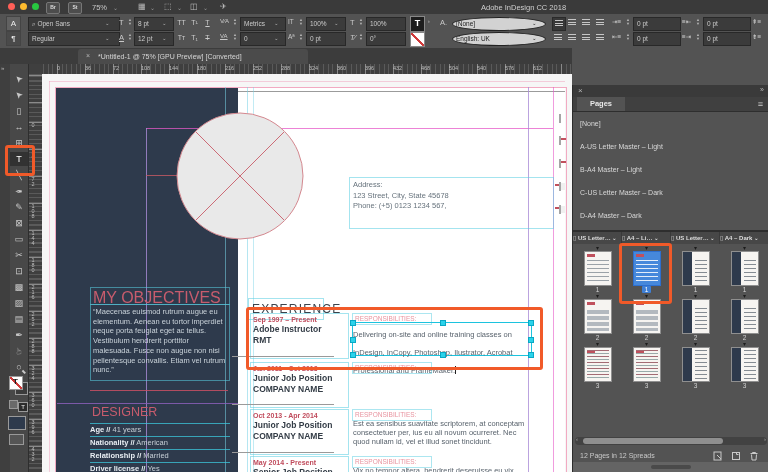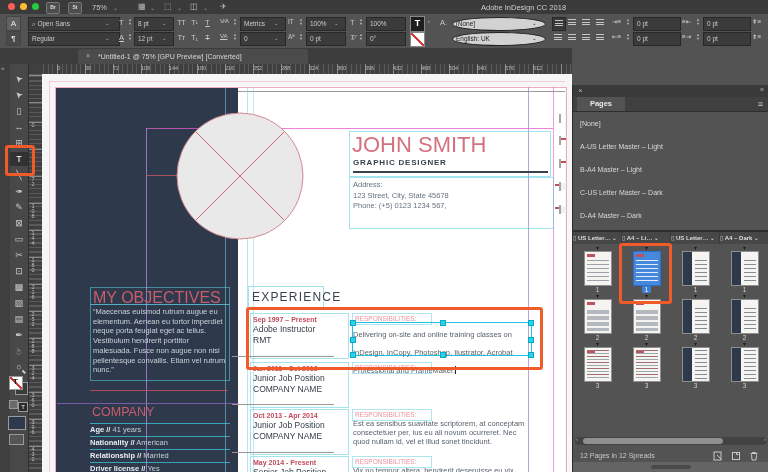--- a/index.html
+++ b/index.html
@@ -55,21 +55,21 @@
   .tool.zoomt{position:absolute}
   .tool.zoomt::after{content:"";position:absolute;width:4px;height:1.5px;background:#c9c9c9;transform:rotate(45deg);right:2px;bottom:2px}
   
   .canvas{left:42px;top:74px;width:530px;height:398px;background:#f6f6f6;overflow:hidden}
   .guide{position:absolute}
   .sidebar{position:absolute;left:13px;top:13px;width:183px;height:385px;background:#2e3a4c}
   .pagewhite{position:absolute;left:196px;top:13px;width:327px;height:385px;background:#ffffff}
   .pageedge{position:absolute;left:13px;top:13px;width:510px;height:385px;border:1px solid #f2aac2;border-bottom:none}
   .cyframe{border:1px solid rgba(90,205,225,.55)}
   .xdate{font-size:7px;font-weight:bold;color:#c04b5c;padding:2px 0 0 2px;white-space:nowrap}
-  .xpos{font-size:8.5px;font-weight:normal;color:#333c46;line-height:10px;padding:1px 0 0 2px;white-space:nowrap}
+  .xpos{font-size:8.5px;font-weight:bold;color:#333c46;line-height:10px;padding:1px 0 0 2px;white-space:nowrap}
   .resplab{position:absolute;width:76px;height:10px;border:1px solid rgba(90,205,225,.5);
            font-size:6.5px;color:#e8939f;line-height:9px;padding-left:2px;white-space:nowrap}
   .xbody{position:absolute;width:176px;font-size:7.5px;line-height:9px;color:#59636d}
   .hdl{position:absolute;width:4px;height:4px;background:#2ad2ea;border:1px solid #0aa8c4}
   .caret{display:inline-block;width:1px;height:8px;background:#222;vertical-align:-1px}
   .sep{position:absolute;height:1px;background:#9a9a9a}
   .prow{position:relative;height:12px;border-bottom:1px solid rgba(60,200,220,.75);
         font-size:7.5px;line-height:12px;color:#c6cfd6;white-space:nowrap}
   .prow b{color:#e8eef3}
   .annot{position:absolute;border:3px solid #f15a29;border-radius:3px;z-index:50;pointer-events:none}
@@ -328,52 +328,47 @@
   <div class="guide" style="left:205px;top:13px;width:1px;height:385px;background:rgba(120,210,230,.55)"></div>
   <div class="guide" style="left:211px;top:13px;width:1px;height:385px;background:rgba(120,210,230,.45)"></div>
   <div class="guide" style="left:104px;top:101px;width:106px;height:1px;background:rgba(200,90,100,.8)"></div>
 
   <svg class="guide" style="left:134px;top:38px" width="128" height="128">
     <circle cx="64" cy="64" r="63" fill="#e9e9e9" stroke="#d4888f" stroke-width="1"></circle>
     <line x1="20" y1="20" x2="108" y2="108" stroke="#cc6b76" stroke-width="1"></line>
     <line x1="108" y1="20" x2="20" y2="108" stroke="#cc6b76" stroke-width="1"></line>
   </svg>
 
-  <div class="guide cyframe" style="left:307px;top:57px;width:200px;height:44px">
-    <div style="position:absolute;left:2px;top:0;font-size:22px;color:#d3727e;white-space:nowrap">JOHN SMITH</div>
-    <div style="position:absolute;left:3px;top:26px;font-size:8px;font-weight:bold;letter-spacing:.8px;color:#39424b">GRAPHIC DESIGNER</div>
-    <div style="position:absolute;left:3px;top:39px;width:195px;height:2px;background:#39424b"></div>
-  </div>
 
   <div class="guide cyframe" style="left:307px;top:103px;width:200px;height:48px;font-size:7.5px;line-height:10.5px;color:#67737d;padding:2px 0 0 3px">
     <div>Address:</div>
     <div>123 Street, City, State 45678</div>
     <div>Phone: (+5) 0123 1234 567,</div>
   </div>
 
   <div class="guide cyframe" style="left:48px;top:213px;width:138px;height:16px">
     <span style="position:absolute;left:2px;top:1px;font-size:16px;color:#c75c6d">MY OBJECTIVES</span>
   </div>
   <div class="guide cyframe" style="left:48px;top:230px;width:138px;height:75px">
     <div style="position:absolute;left:2px;top:2px;width:133px;font-size:7.5px;line-height:9.7px;color:#c9d2d9">“Maecenas euismod rutrum augue eu elementum. Aenean eu tortor imperdiet neque porta feugiat eget ac tellus. Vestibulum hendrerit porttitor malesuada. Fusce non augue non nisi pellentesque convallis. Etiam vel rutrum nunc.”</div>
   </div>
   <div class="guide" style="left:48px;top:316px;width:138px;height:1px;background:rgba(200,80,100,.85)"></div>
   <div class="guide" style="left:15px;top:329px;width:181px;height:1px;background:rgba(138,95,184,.85)"></div>
 
   <div class="guide" style="left:48px;top:330px;width:140px;height:18px">
-    <span style="position:absolute;left:2px;top:1px;font-size:12.5px;color:#c75c6d">COMPANY</span>
+    <span style="position:absolute;left:2px;top:1px;font-size:12.5px;color:#c75c6d">DESIGNER</span>
   </div>
   <div class="guide" style="left:48px;top:349px;width:140px;border-top:1px solid rgba(60,200,220,.75)">
     <div class="prow"><b>Age //</b><span> 41 years</span></div>
     <div class="prow"><b>Nationality //</b><span> American</span></div>
     <div class="prow"><b>Relationship //</b><span> Married</span></div>
     <div class="prow"><b>Driver license //</b><span> Yes</span></div>
   </div>
 
-  <div class="guide cyframe" style="left:206px;top:212px;width:74px;height:20px">
+  <div class="guide cyframe" style="left:206px;top:224px;width:74px;height:20px">
     <span style="position:absolute;left:3px;top:3px;font-size:12px;letter-spacing:1.2px;color:#3a434c">EXPERIENCE</span>
   </div>
 
   <div class="guide cyframe" style="left:208px;top:239px;width:97px;height:44px">
     <div class="xdate">Sep 1997 – Present</div>
     <div class="xpos">Adobe Instructor</div>
     <div class="xpos">RMT</div>
   </div>
   <div class="resplab" style="left:310px;top:239px">RESPONSIBILITIES:</div>
   <div class="guide" style="left:310px;top:248px;width:178px;height:32px;border:1px solid #1cc3de">

